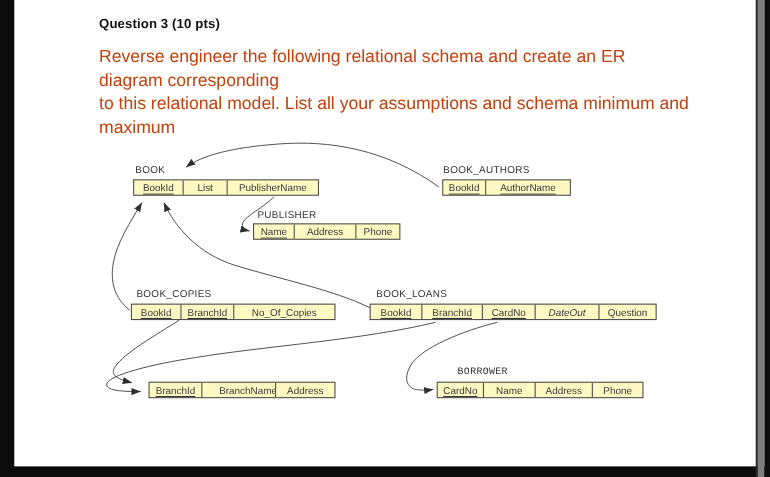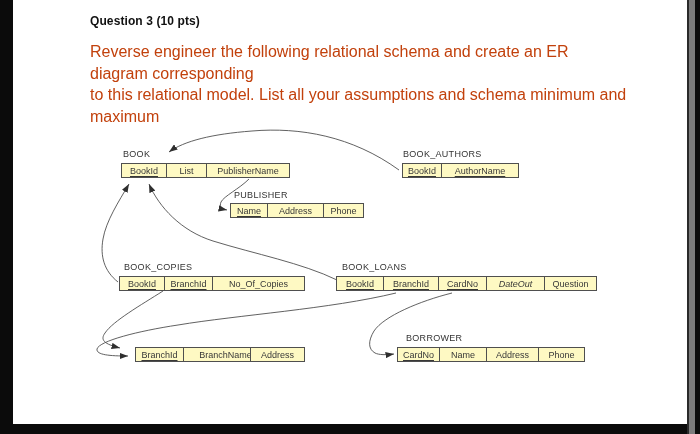--- a/index.html
+++ b/index.html
@@ -106,21 +106,21 @@
         <div class="tbl-cell key" style="width: 48px;">CardNo</div>
         <div class="tbl-cell" style="width: 58px; font-style: italic;">DateOut</div>
         <div class="tbl-cell" style="width: 52px;">Question</div>
       </div>
       <div class="tbl-label" style="left: 140px; top: 351px;">LIBRARY_BRANCH</div>
       <div class="tbl-row" style="left: 135px; top: 347px; height: 15px;">
         <div class="tbl-cell key" style="width: 47px;">BranchId</div>
         <div class="tbl-cell" style="width: 67px; padding-left: 17px;">BranchName</div>
         <div class="tbl-cell" style="width: 54px;">Address</div>
       </div>
-      <div class="tbl-label" style="left: 406px; top: 333px;">BORROWER</div>
+      <div class="tbl-label" style="left: 416px; top: 333px; font-family: Liberation Mono, monospace;">BORROWER</div>
       <div class="tbl-row" style="left: 397px; top: 347px; height: 15px;">
         <div class="tbl-cell key" style="width: 41px;">CardNo</div>
         <div class="tbl-cell" style="width: 47px;">Name</div>
         <div class="tbl-cell" style="width: 52px;">Address</div>
         <div class="tbl-cell" style="width: 46px;">Phone</div>
       </div>
     </div>
 </div>
 
 </body></html>

